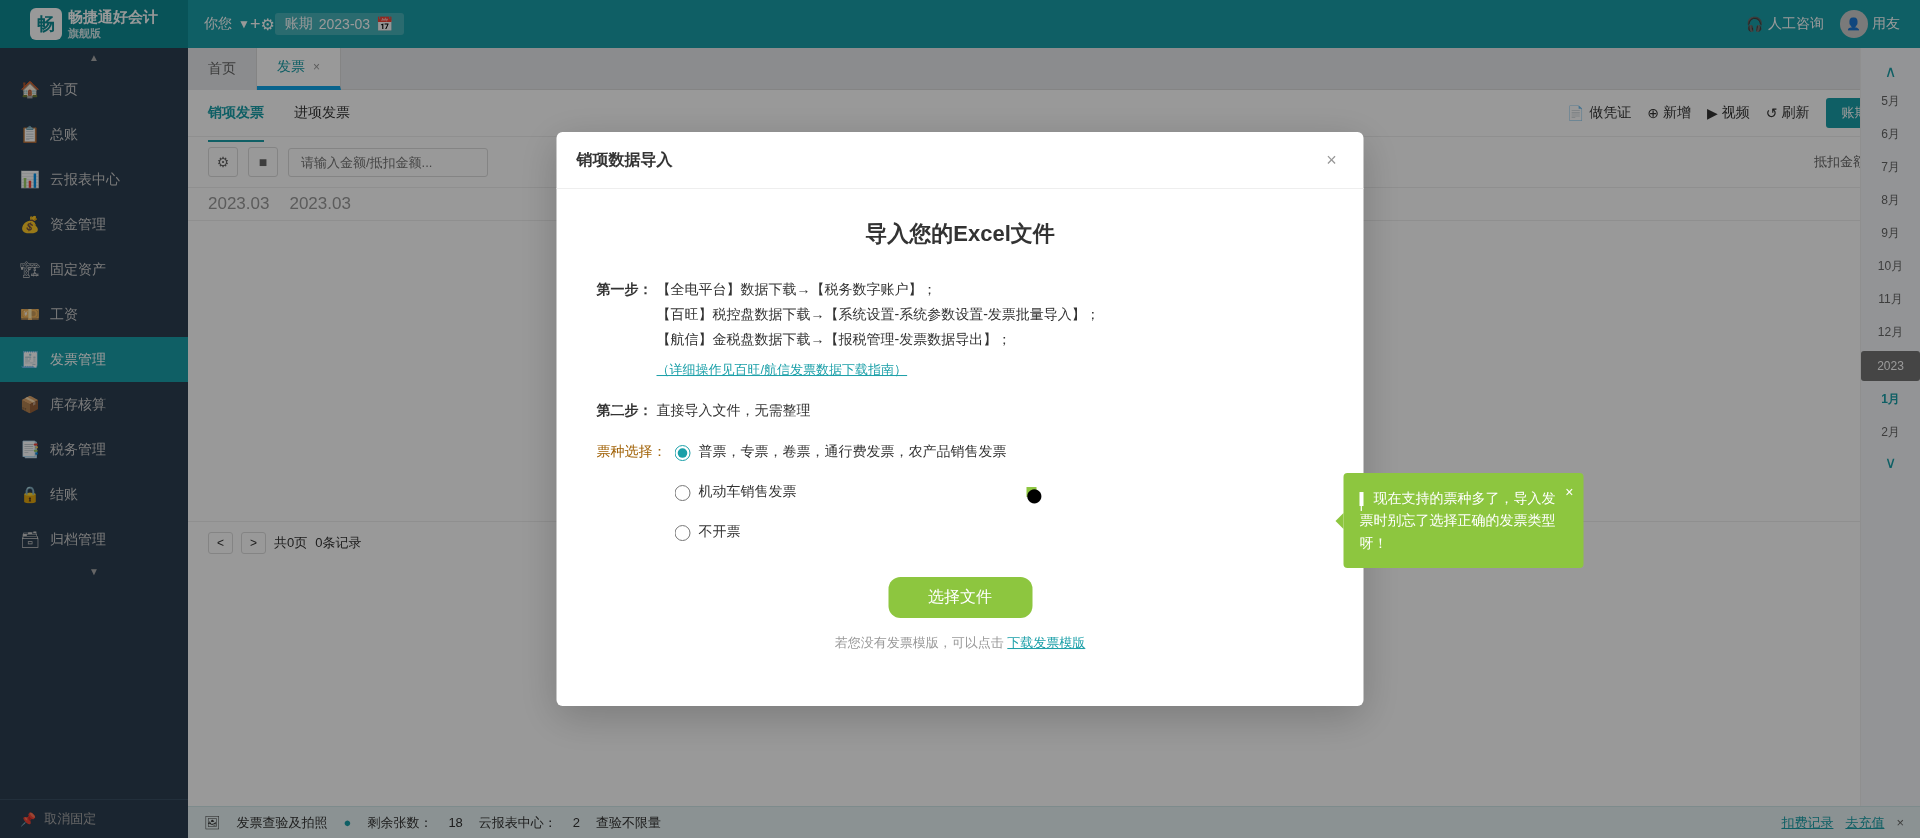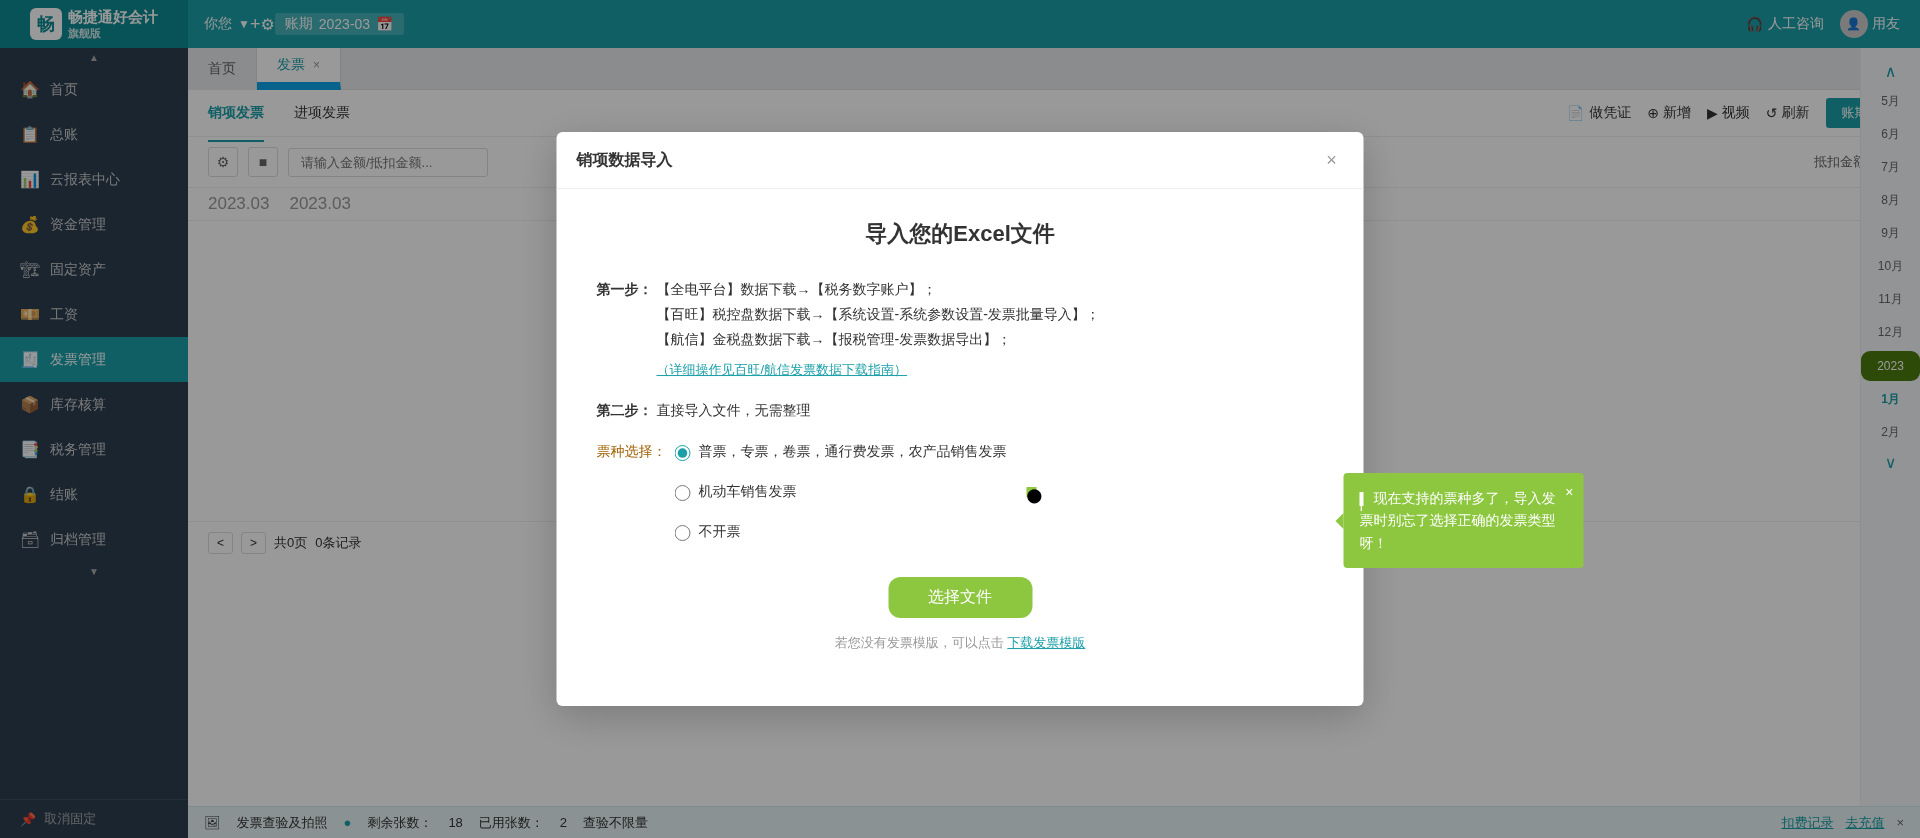--- a/index.html
+++ b/index.html
@@ -73,21 +73,21 @@
     .tabbar {
       height: 42px; background: #e8eaed; display: flex; align-items: center;
       padding: 0 0; border-bottom: 1px solid #ddd; flex-shrink: 0;
     }
     .tab {
       height: 42px; padding: 0 20px; display: flex; align-items: center; gap: 8px;
       cursor: pointer; font-size: 14px; color: #666; border-right: 1px solid #ddd;
       background: #e8eaed;
     }
     .tab.active {
-      background: white; color: #1a9fa8; border-bottom: 8px solid #0ea5e9;
+      background: white; color: #1a9fa8; border-bottom: 4px solid #0ea5e9;
       margin-bottom: -1px;
     }
     .tab-close { font-size: 12px; color: #999; cursor: pointer; }
 
     
     .content {
       flex: 1; background: white; overflow: auto; position: relative;
     }
     .invoice-tab {
       padding: 8px 0; font-size: 14px; color: #333; cursor: pointer; position: relative;
@@ -117,21 +117,21 @@
       background: #f5f7fa; border-left: 1px solid #eee;
       display: flex; flex-direction: column; align-items: center; padding-top: 10px;
       z-index: 50; overflow: hidden;
     }
     .month-item {
       width: 100%; text-align: center; padding: 8px 4px; font-size: 12px;
       color: #666; cursor: pointer;
     }
     .month-item.active { color: #1a9fa8; font-weight: bold; }
     .month-item.current-year {
-      background: #4d7c0f; color: white; border-radius: 9px; margin: 2px 4px;
+      background: #737373; color: white; border-radius: 3px; margin: 2px 4px;
     }
     .scroll-up-btn, .scroll-down-btn {
       color: #1a9fa8; font-size: 16px; cursor: pointer; padding: 4px;
     }
 
     
     .bottombar {
       position: fixed; bottom: 0; left: 188px; right: 0; height: 32px;
       background: #e8f4f5; border-top: 1px solid #d0e8ea;
       display: flex; align-items: center; padding: 0 16px; gap: 16px;
@@ -414,21 +414,21 @@
   <div class="month-item"><span>2月</span></div>
   <div class="scroll-down-btn">∨</div>
 </div>
 
 <div class="bottombar">
   <span>🖼</span>
   <span>发票查验及拍照</span>
   <span style="color:#1a9fa8;">●</span>
   <span>剩余张数：</span>
   <span>18</span>
-  <span>已用张数：</span>
+  <span>云报表中心：</span>
   <span>2</span>
   <span>查验不限量</span>
   <div style="margin-left:auto;display:flex;gap:12px;align-items:center;">
     <span class="bottombar-link">扣费记录</span>
     <span class="bottombar-link">去充值</span>
     <span class="bottombar-close">×</span>
   </div>
 </div>
 
 <div class="overlay"></div>

